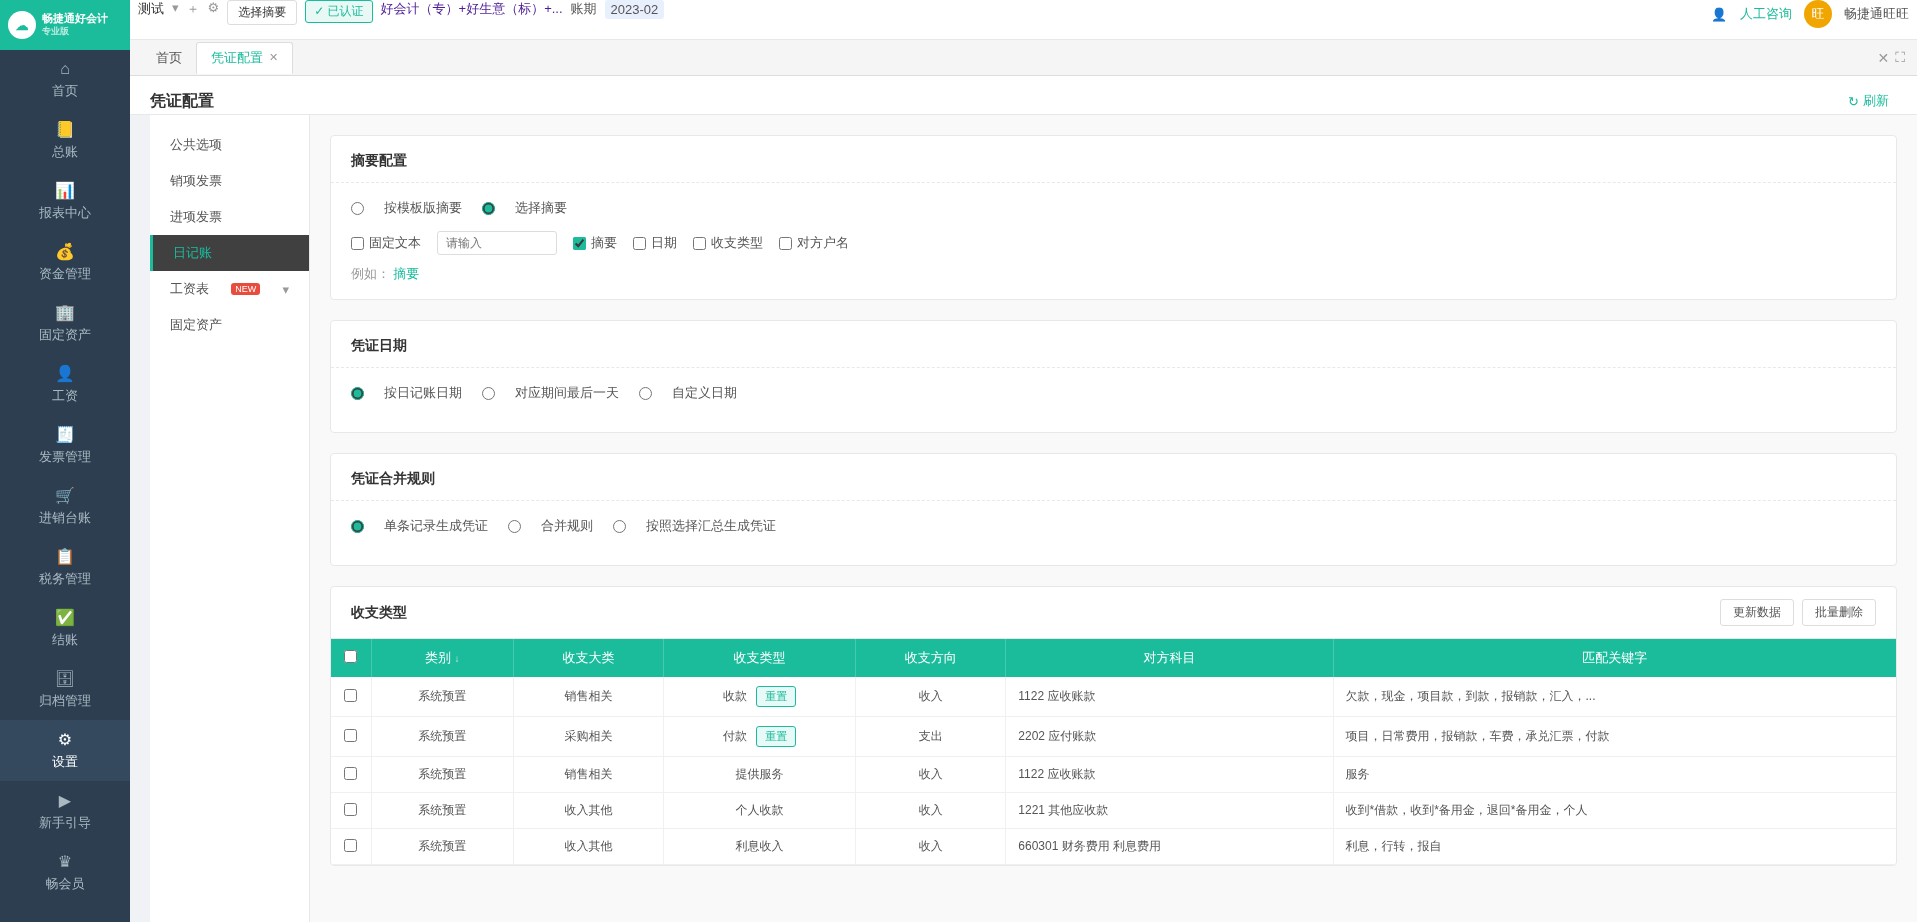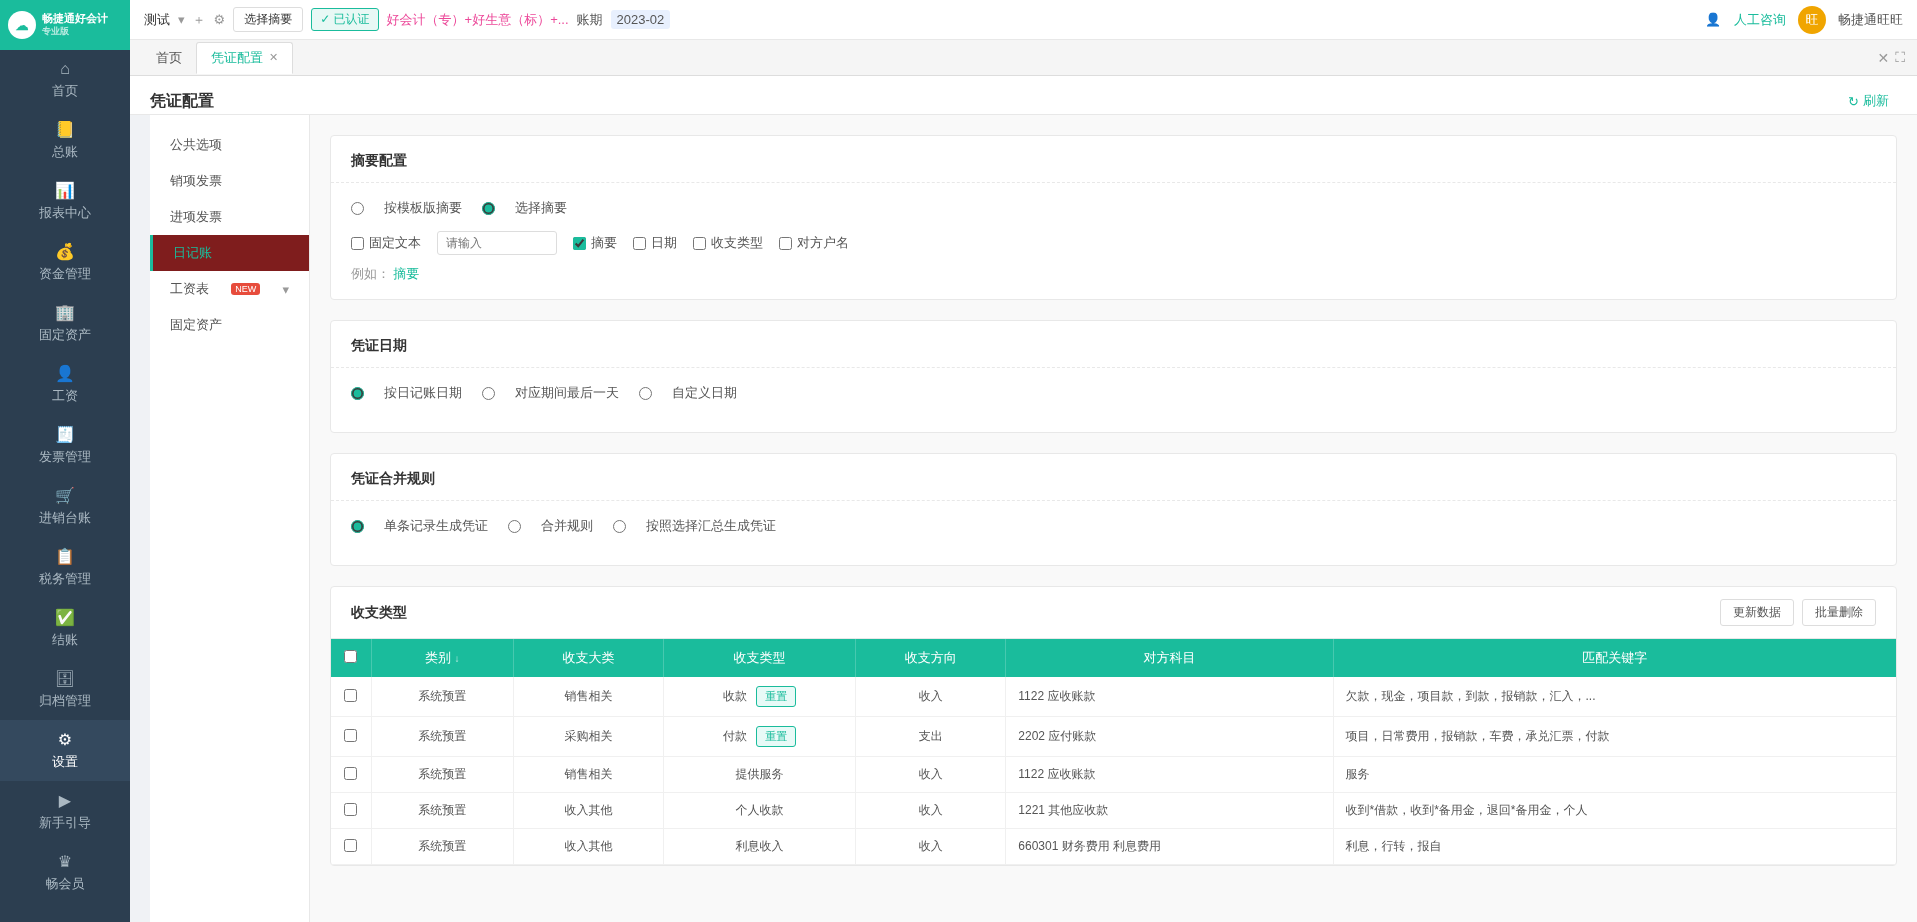--- a/index.html
+++ b/index.html
@@ -59,43 +59,43 @@
       flex-direction: column;
       overflow: hidden;
     }
 
     
     .topbar {
       height: 40px;
       background: #fff;
       border-bottom: 1px solid #e8e8e8;
       display: flex;
-      align-items: center;
-      padding: 0 14px;
+      align-items: flex-start;
+      padding: 0 8px;
       gap: 8px;
       flex-shrink: 0;
     }
     .topbar-company { font-size: 13px; color: #333; }
     .topbar-arrow { color: #999; }
     .topbar-btn {
       border: 1px solid #ddd;
       border-radius: 3px;
       padding: 3px 10px;
       font-size: 12px;
       cursor: pointer;
       background: white;
       color: #333;
     }
     .topbar-tag {
       padding: 2px 8px;
       border-radius: 3px;
       font-size: 12px;
     }
     .tag-certified { background: #e8f8f5; color: #1abc9c; border: 1px solid #1abc9c; }
-    .tag-good { color: #ec4899; }
+    .tag-good { color: #4c1d95; }
     .tag-period { color: #555; }
     .topbar-spacer { flex: 1; }
     .topbar-right { display: flex; align-items: center; gap: 12px; color: #555; font-size: 12px; }
     .topbar-avatar { width: 28px; height: 28px; border-radius: 50%; background: #f0a500; display: flex; align-items: center; justify-content: center; color: white; font-size: 11px; }
 
     
     .tabs-bar {
       background: #f5f5f5;
       border-bottom: 1px solid #ddd;
       display: flex;
@@ -159,21 +159,21 @@
     }
     .left-nav-item {
       padding: 9px 20px;
       font-size: 13px;
       color: #555;
       cursor: pointer;
       display: flex;
       align-items: center;
       justify-content: space-between;
     }
-    .left-nav-item.active { background: #7f1d1d; color: #1abc9c; border-left: 3px solid #1abc9c; }
+    .left-nav-item.active { background: #404040; color: #1abc9c; border-left: 3px solid #1abc9c; }
     .new-badge { background: #e74c3c; color: white; font-size: 9px; padding: 1px 4px; border-radius: 3px; }
 
     
     .right-content {
       flex: 1;
       overflow-y: auto;
       padding: 20px;
       background: #f9f9f9;
     }
 

